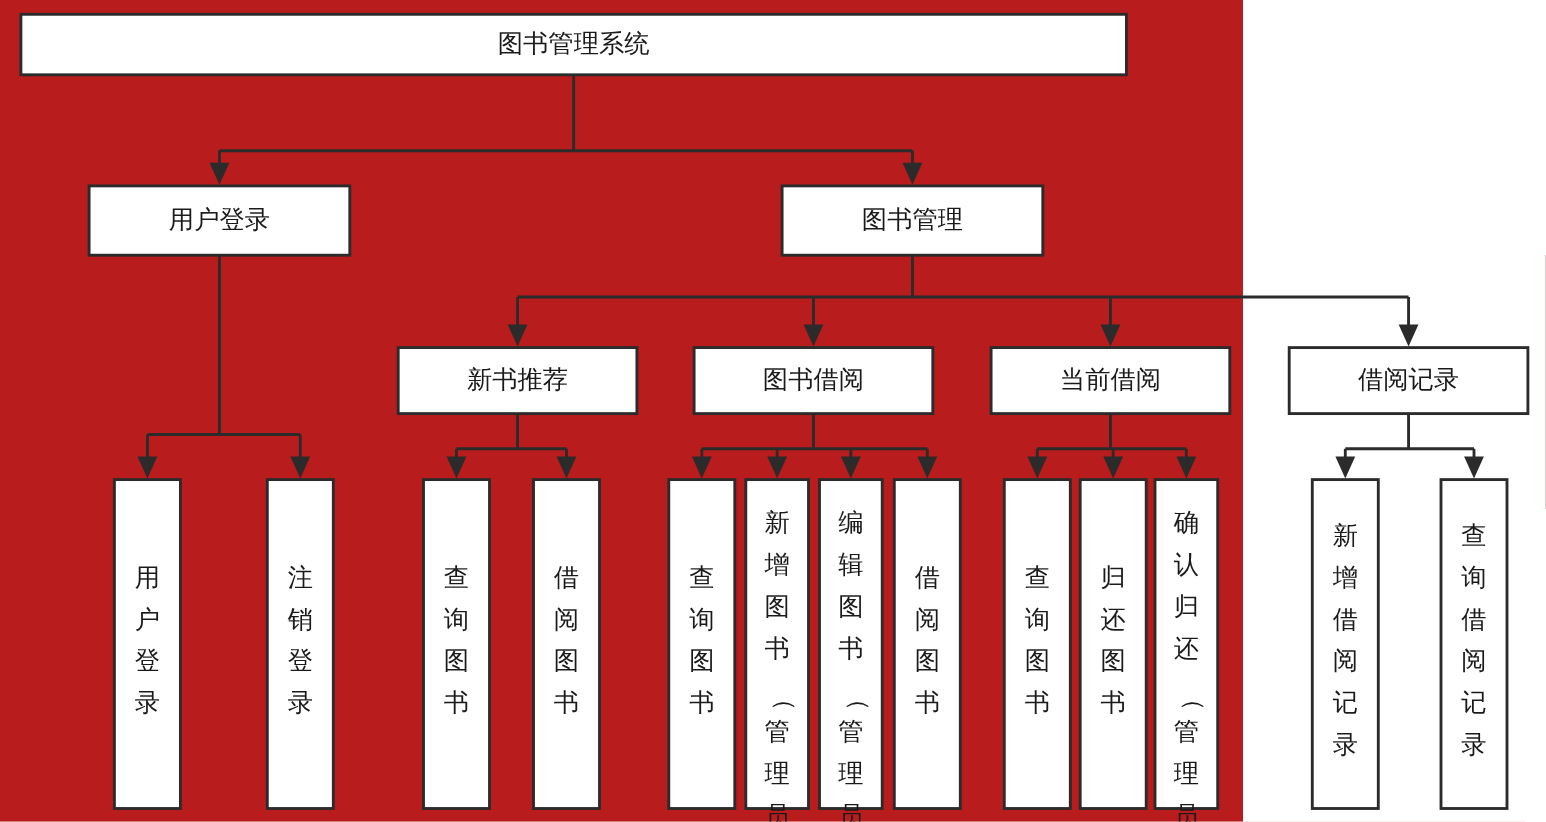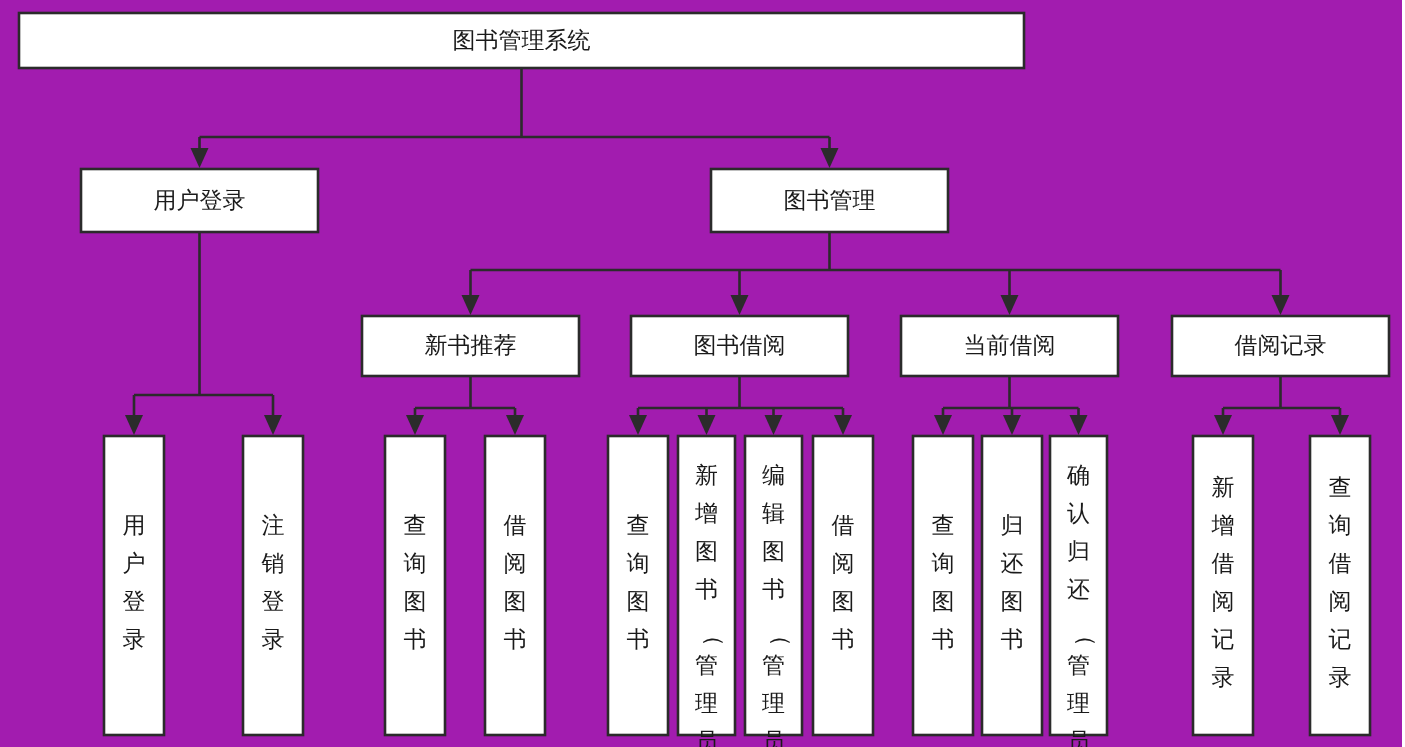--- a/index.html
+++ b/index.html
@@ -8,23 +8,23 @@
     background: #ffffff;
   }
   body {
     width: 1405px;
     height: 747px;
     font-family: "Liberation Sans", sans-serif;
     overflow: hidden;
   }
   #diagram-root {
     position: relative;
-    width: 1402px;
+    width: 1130px;
     height: 747px;
-    background: #a21caf;
+    background: #b91c1c;
   }
   svg#flow-svg {
     position: absolute;
     left: 0;
     top: 0;
     width: 1405px;
     height: 747px;
   }
   .node-box {
     fill: #ffffff;

